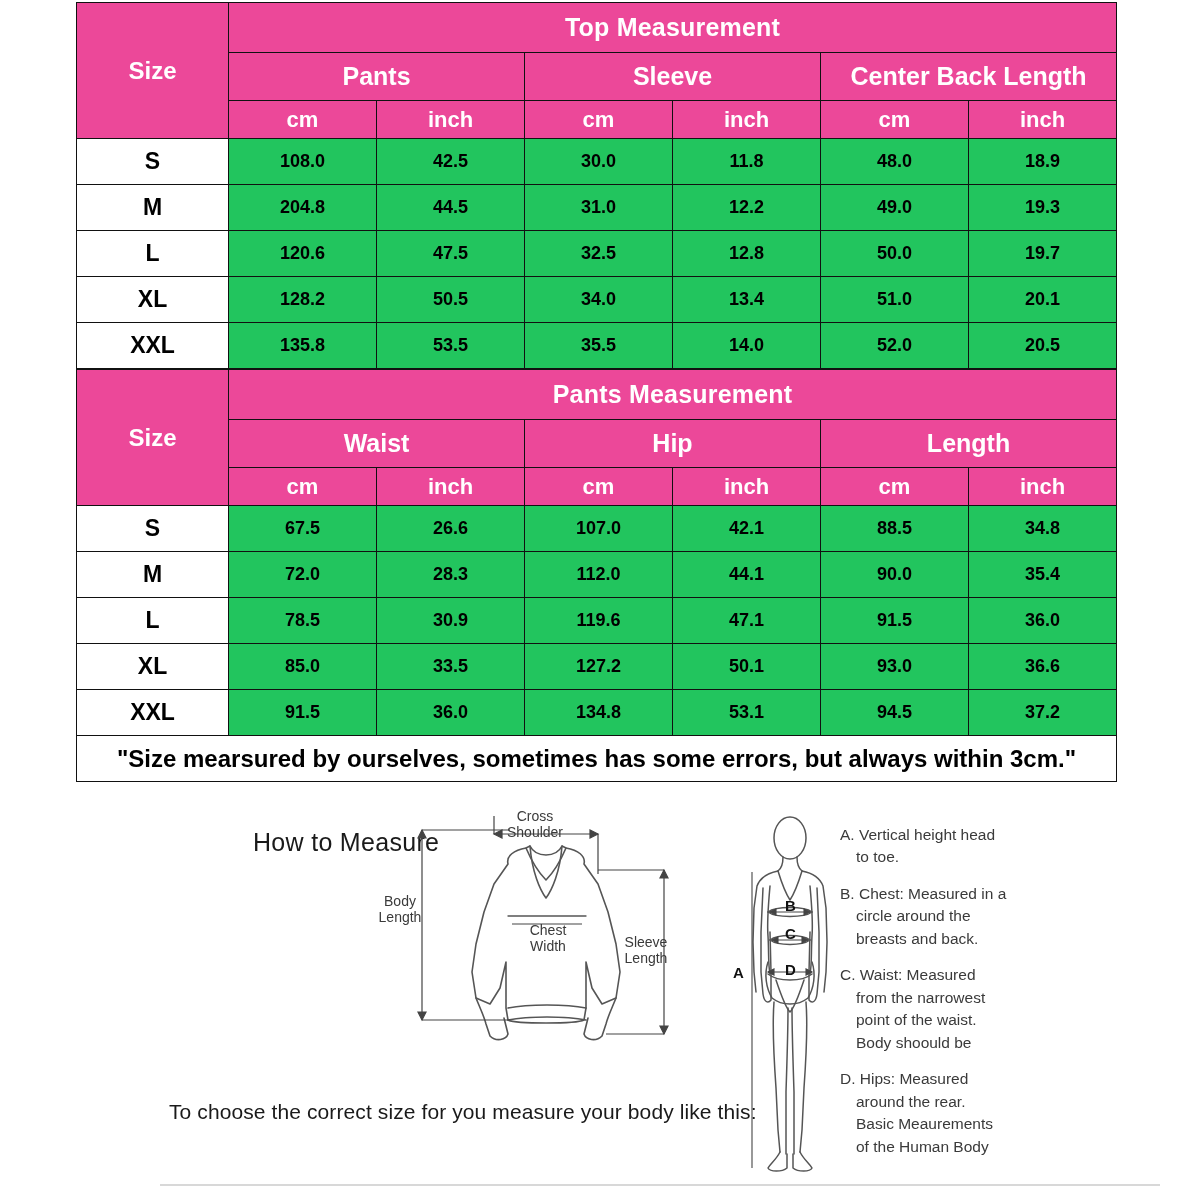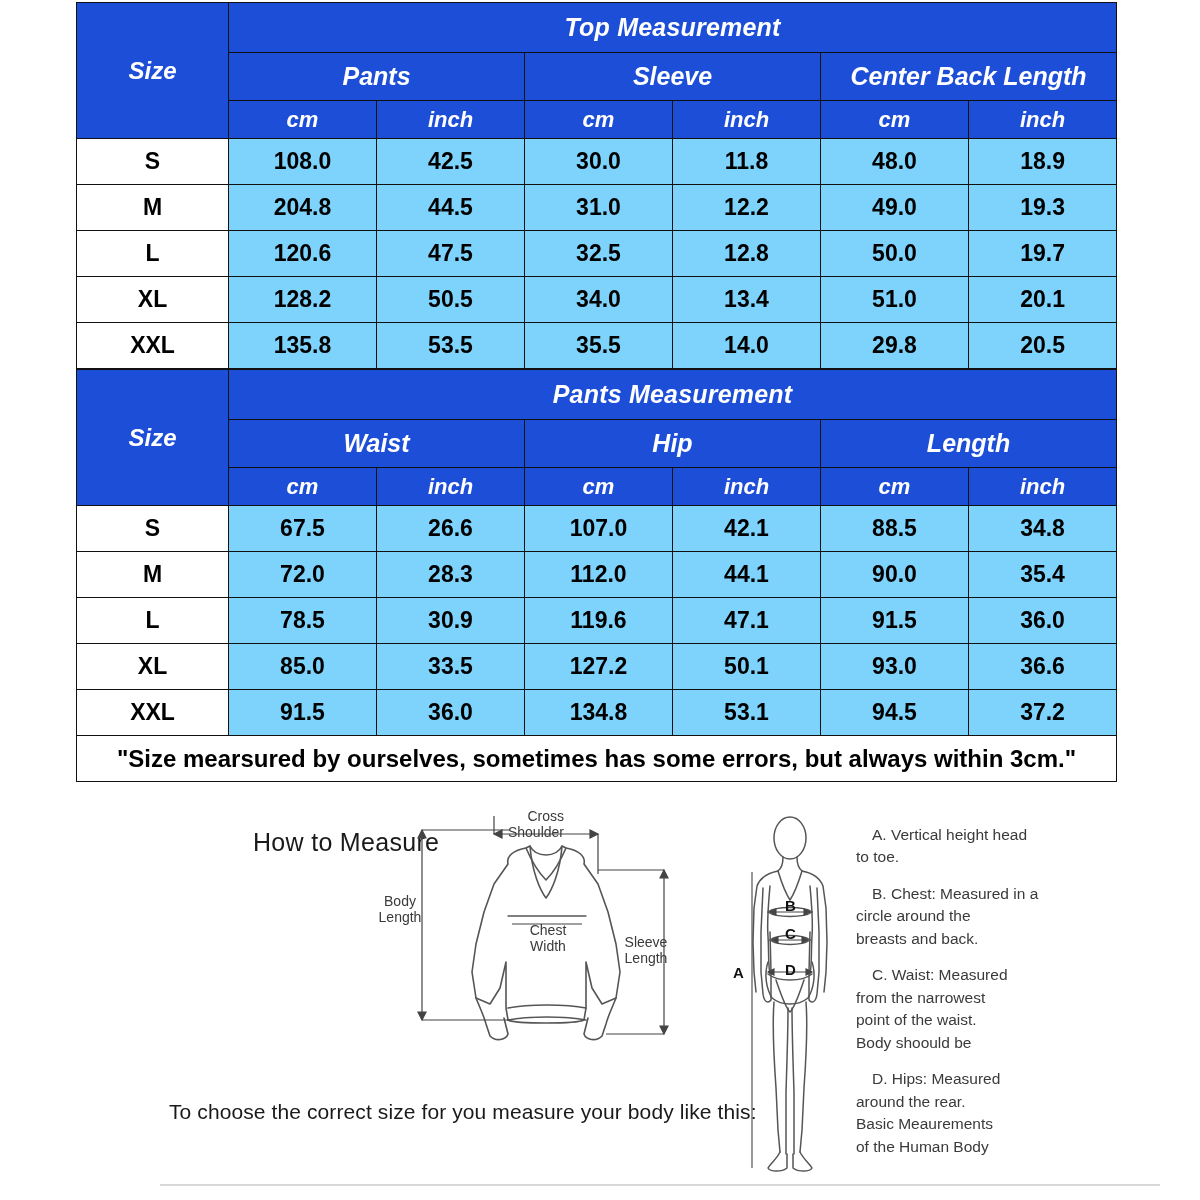--- a/index.html
+++ b/index.html
@@ -31,34 +31,33 @@
   }
   table.sz td, table.sz th {
     border: 1px solid #111;
     text-align: center;
     vertical-align: middle;
     padding: 0;
     font-weight: bold;
   }
   
   .hd {
-    background: #1d4ed8;
+    background: #ec4899;
     color: #ffffff;
     border-color: #111111 !important;
-    font-style: italic;
   }
   .hd-title { font-size: 25px; height: 50px; letter-spacing: .2px; }
   .hd-group { font-size: 25px; height: 48px; }
   .hd-unit  { font-size: 22px; height: 38px; }
   .hd-size  { font-size: 24px; }
 
   .datacell {
-    background: #7dd3fc;
+    background: #22c55e;
     color: #000000;
-    font-size: 23px;
+    font-size: 18px;
     height: 46px;
     font-weight: normal;
     border-color: #111 !important;
   }
   .sizecell {
     background: #ffffff;
     color: #000;
     font-size: 23px;
     height: 46px;
     font-weight: normal;
@@ -107,21 +106,21 @@
   .legend {
     position: absolute;
     left: 840px; top: 12px;
     width: 260px;
     font-size: 15.5px;
     line-height: 1.45;
     color: #3a3a3a;
   }
   .legend .item { margin-bottom: 14px; }
   .legend .item p { margin: 0; padding-left: 16px; }
-  .legend .item .first { padding-left: 0; text-indent: 0; margin-left: 32px; }
+  .legend .item .first { padding-left: 0; text-indent: 0; }
 
   .bottomline {
     position: absolute;
     left: 160px; top: 1184px;
     width: 1000px; height: 2px;
     background: #d8d8d8;
   }
   svg { display:block; }
 </style>
 </head>
@@ -195,21 +194,21 @@
           <td class="datacell">13.4</td>
           <td class="datacell">51.0</td>
           <td class="datacell">20.1</td>
         </tr>
         <tr>
           <td class="sizecell">XXL</td>
           <td class="datacell">135.8</td>
           <td class="datacell">53.5</td>
           <td class="datacell">35.5</td>
           <td class="datacell">14.0</td>
-          <td class="datacell">29.8</td>
+          <td class="datacell">52.0</td>
           <td class="datacell">20.5</td>
         </tr>
       </tbody>
     </table>
 
     <table class="sz">
       <colgroup>
         <col style="width:152px">
           <col style="width:148px">
           <col style="width:148px">
@@ -344,21 +343,21 @@
           <line x1="226" y1="222" x2="284" y2="222"></line>
 
           <line x1="132" y1="112" x2="202" y2="112" stroke-width="1.1"></line>
         </g>
 
         <g font-family="Liberation Sans, sans-serif" font-size="13" fill="#3a3a3a">
           <text x="122" y="-2"></text>
         </g>
       </svg>
 
-      <div style="position:absolute;left:94px;top:-4px;width:90px;text-align:right;
+      <div style="position:absolute;left:110px;top:-4px;width:90px;text-align:center;
                   font-size:14px;color:#3a3a3a;line-height:1.15;">
         <span>Cross</span><br>
         <span>Shoulder</span>
       </div>
 
       <div style="position:absolute;left:-8px;top:81px;width:56px;text-align:center;
                   font-size:14px;color:#3a3a3a;line-height:1.15;">
         <span>Body</span><br>
         <span>Length</span>
       </div>

